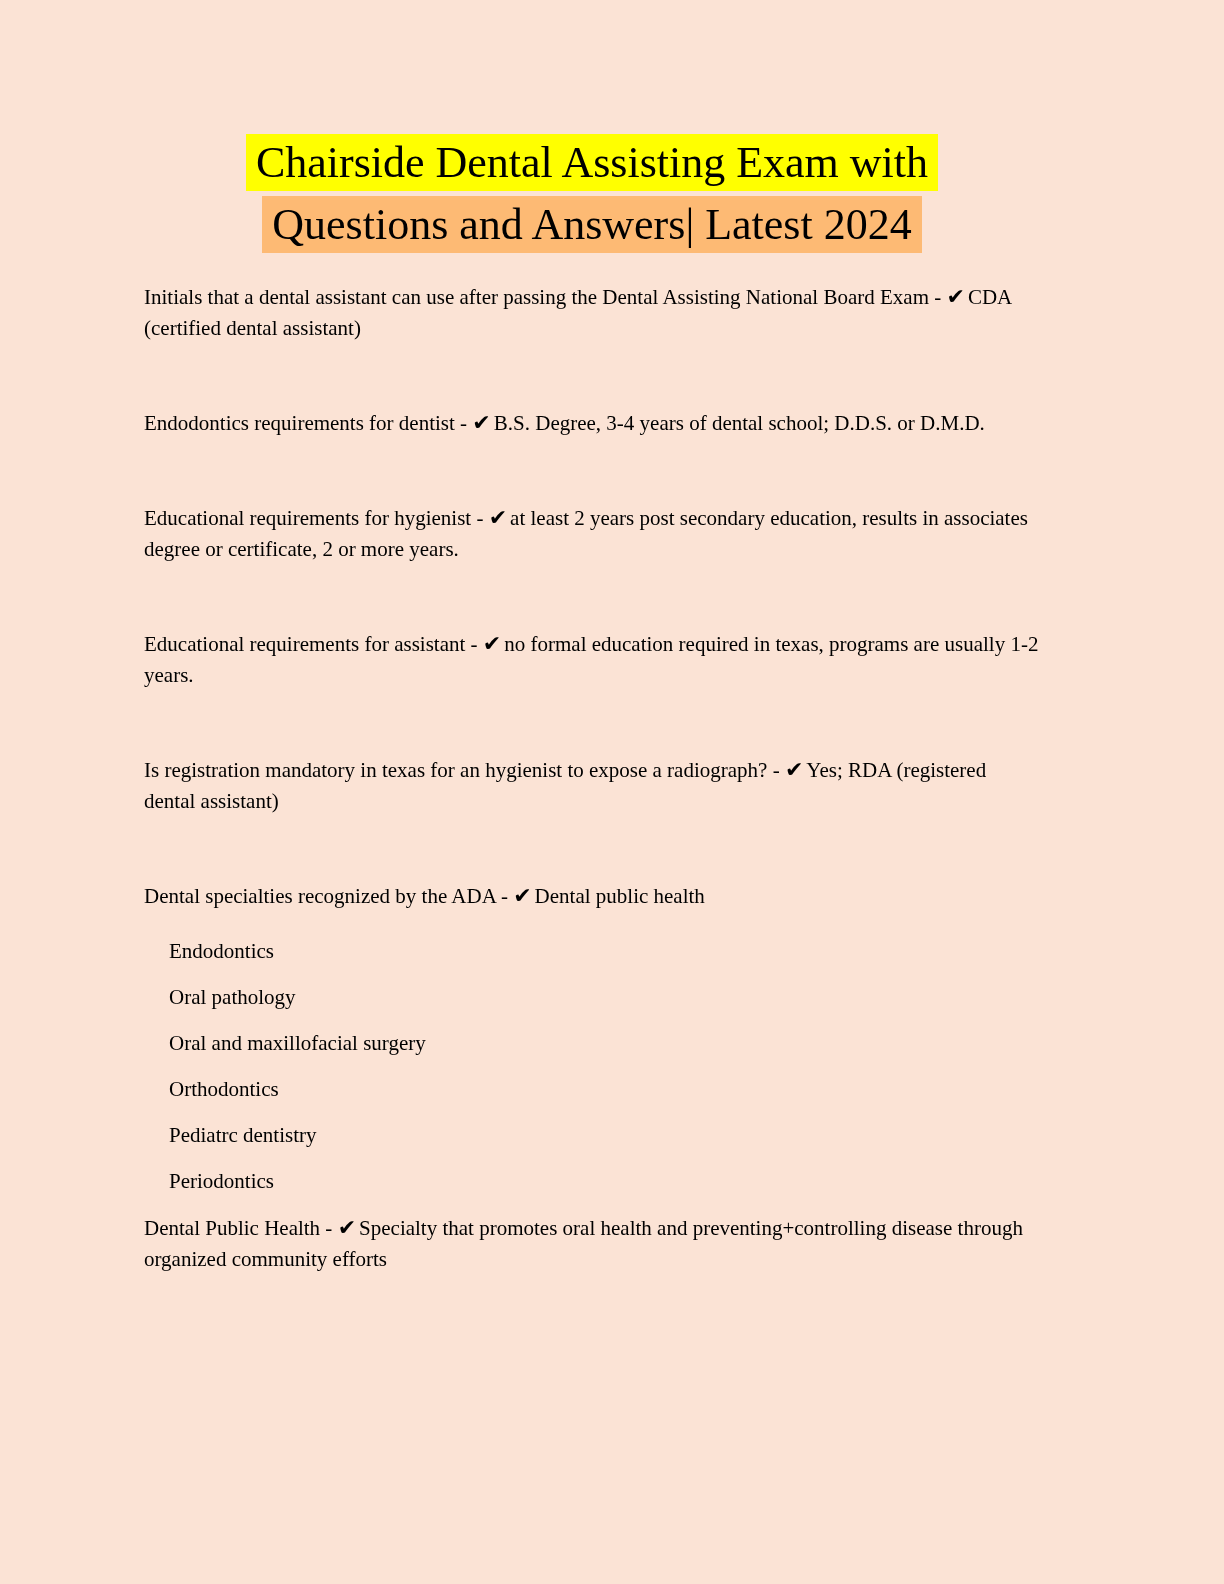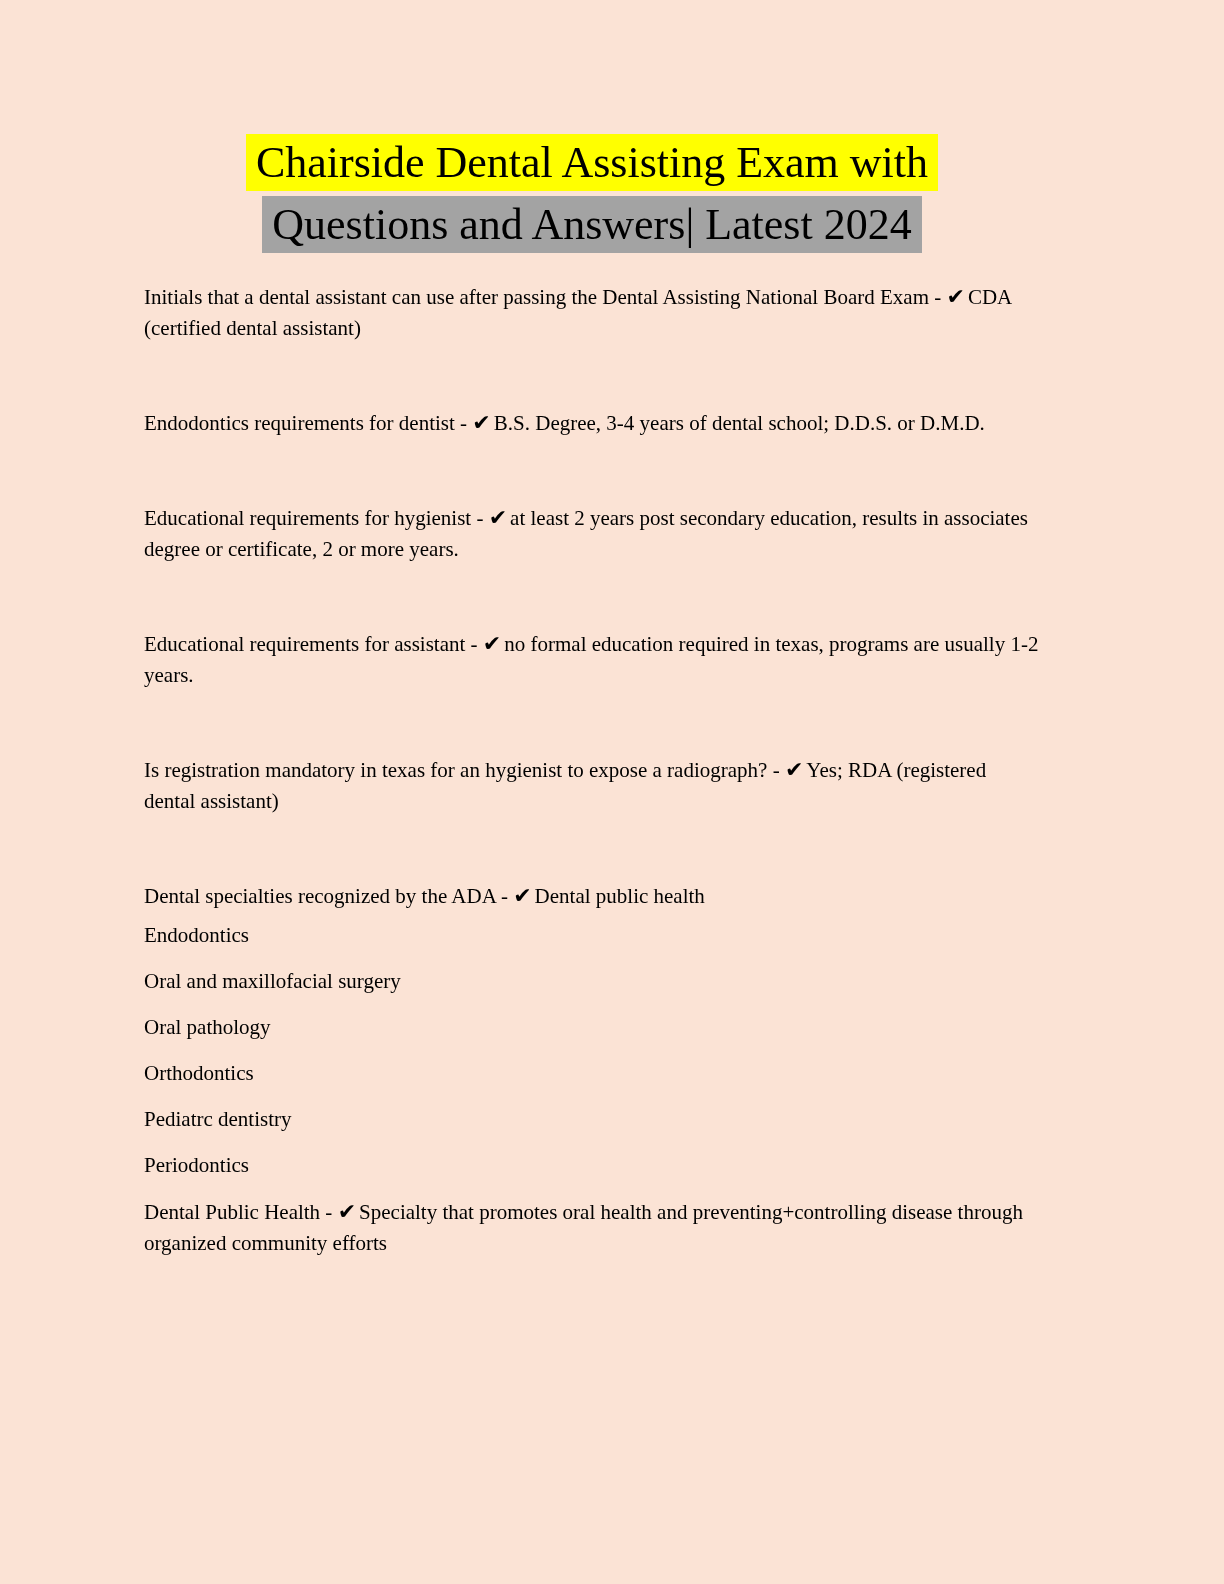--- a/index.html
+++ b/index.html
@@ -25,54 +25,54 @@
     .hl {
       background: #ffff00;
       padding: 4px 10px;
       white-space: nowrap;
     }
     .qa, .spec {
       font-size: 21px;
       line-height: 31px;
     }
     .qa { margin-bottom: 63px; }
-    .qa.tight { margin-bottom: 8px; }
-    .spec { margin-bottom: 15px; }
+    .qa.tight { margin-bottom: 24px; }
+    .spec { margin-bottom: 15px; margin-left: 25px; }
     .spec.last { margin-bottom: 64px; }
     .qa.final { margin-bottom: 0; }
     .check {
       font-family: "DejaVu Sans", sans-serif;
       margin-right: 3px;
       font-size: 22px;
     }
   </style>
 </head>
 <body style="background-color: rgb(251, 227, 213); color: rgb(0, 0, 0);">
 
 <div class="page">
 
   <h1 class="doc-title">
     <span class="hl" style="background-color: rgb(255, 255, 0);">Chairside Dental Assisting Exam with</span><br>
-    <span class="hl" style="background-color: #a3a3a3;">Questions and Answers| Latest 2024</span>
+    <span class="hl" style="background-color: #fdba74;">Questions and Answers| Latest 2024</span>
   </h1>
 
   <p class="qa"><span>Initials that a dental assistant can use after passing the Dental Assisting National Board Exam -</span> <span class="check">✔</span><span>CDA (certified dental assistant)</span></p>
 
   <p class="qa"><span>Endodontics requirements for dentist -</span> <span class="check">✔</span><span>B.S. Degree, 3-4 years of dental school; D.D.S. or D.M.D.</span></p>
 
   <p class="qa"><span>Educational requirements for hygienist -</span> <span class="check">✔</span><span>at least 2 years post secondary education, results in associates degree or certificate, 2 or more years.</span></p>
 
   <p class="qa"><span>Educational requirements for assistant -</span> <span class="check">✔</span><span>no formal education required in texas, programs are usually 1-2 years.</span></p>
 
   <p class="qa"><span>Is registration mandatory in texas for an hygienist to expose a radiograph? -</span> <span class="check">✔</span><span>Yes; RDA (registered dental assistant)</span></p>
 
   <p class="qa tight"><span>Dental specialties recognized by the ADA -</span> <span class="check">✔</span><span>Dental public health</span></p>
 
   <p class="spec">Endodontics</p>
+  <p class="spec">Oral pathology</p>
   <p class="spec">Oral and maxillofacial surgery</p>
-  <p class="spec">Oral pathology</p>
   <p class="spec">Orthodontics</p>
   <p class="spec">Pediatrc dentistry</p>
   <p class="spec">Periodontics</p>
 
   <p class="qa final"><span>Dental Public Health -</span> <span class="check">✔</span><span>Specialty that promotes oral health and preventing+controlling disease through organized community efforts</span></p>
 
 </div>
 
 </body></html>

